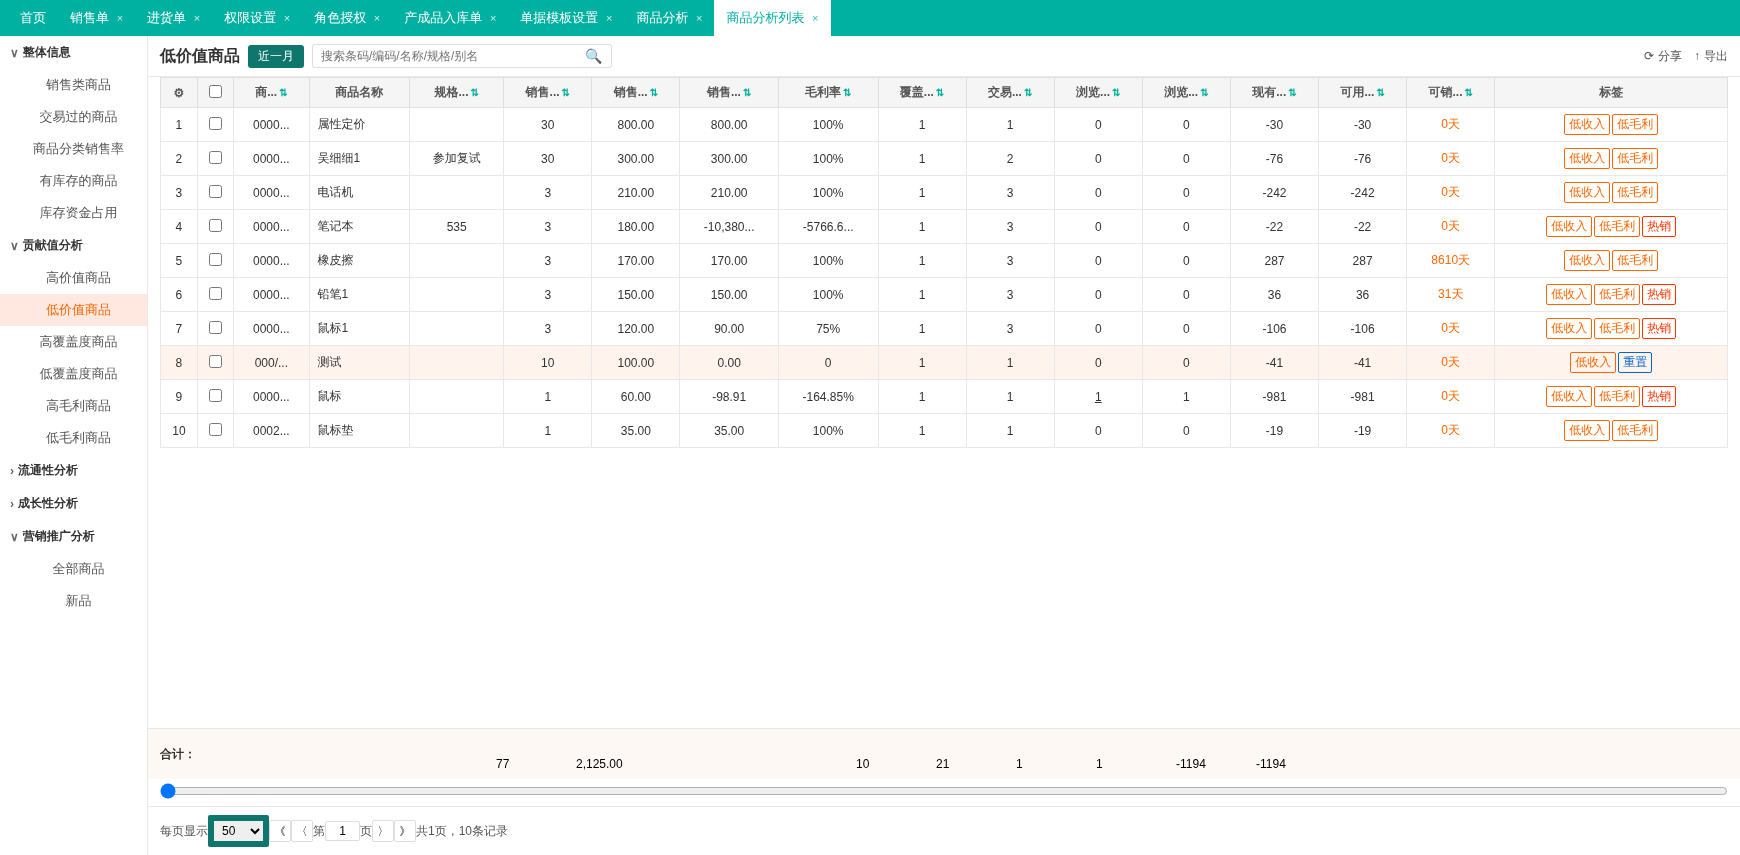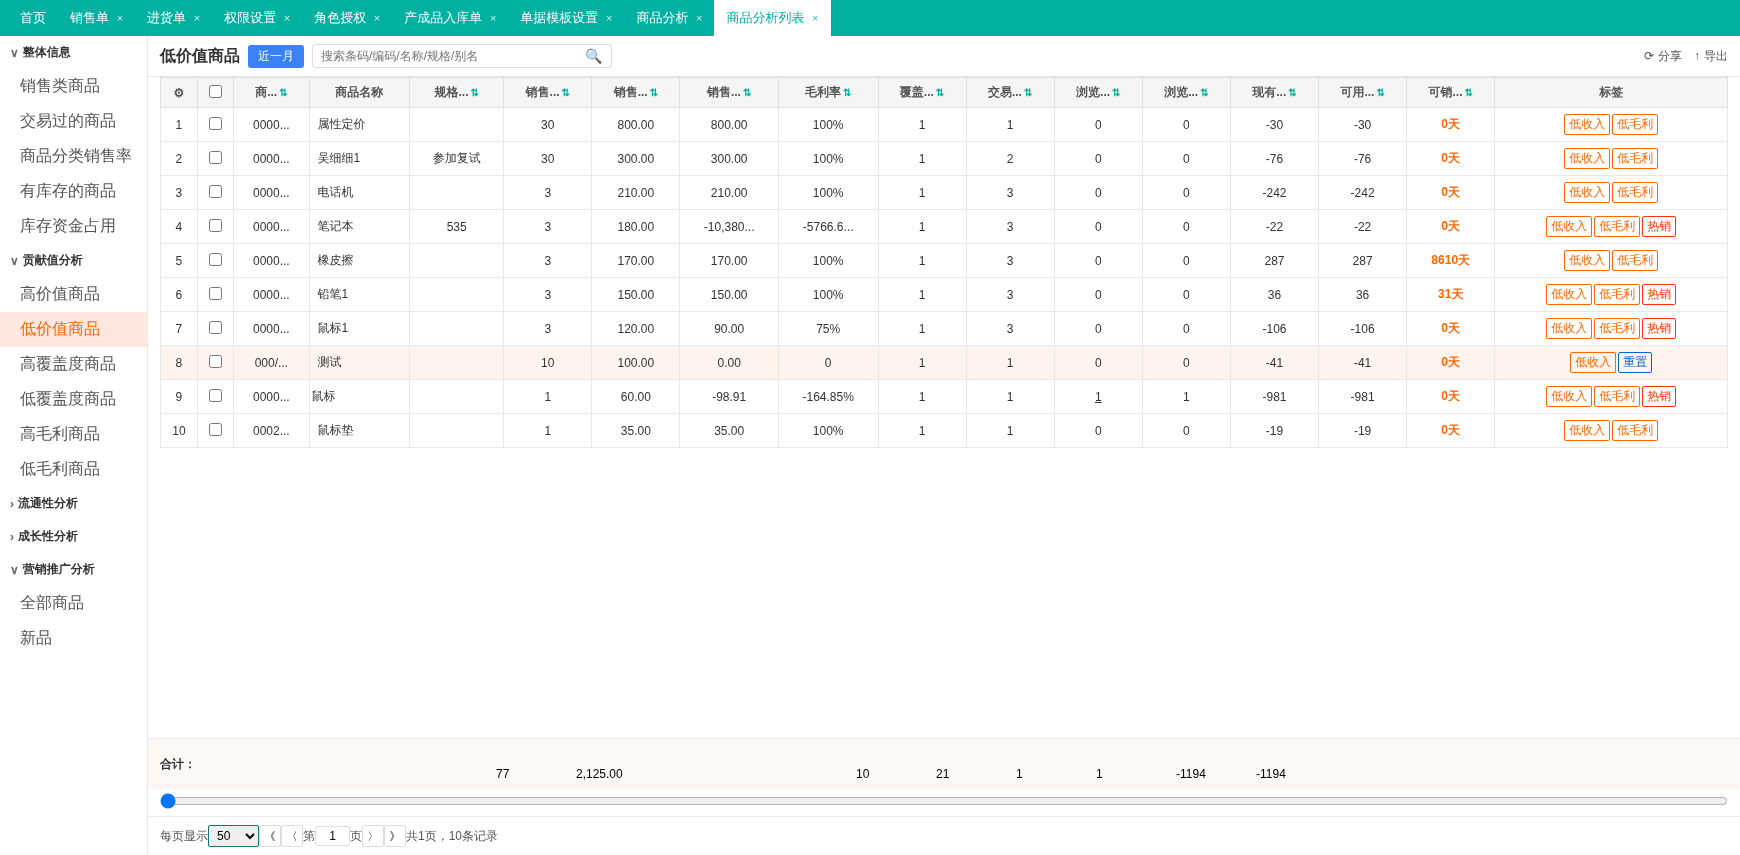--- a/index.html
+++ b/index.html
@@ -56,21 +56,22 @@
       cursor: pointer;
     }
     .sidebar-group-title .arrow {
       margin-right: 4px;
       color: #666;
     }
     .sidebar-item {
       padding: 7px 10px 7px 20px;
       color: #555;
       cursor: pointer;
-      font-size: 16px;
+      font-size: 13px;
+      text-align: center;
     }
     .sidebar-item.active {
       background: #ffe8e0;
       color: #ff6600;
     }
 
     
     .content-area {
       flex: 1;
       display: flex;
@@ -86,21 +87,21 @@
       padding: 8px 12px;
       border-bottom: 1px solid #e8e8e8;
       gap: 8px;
     }
     .page-title {
       font-size: 16px;
       font-weight: bold;
       color: #333;
     }
     .btn-period {
-      background: #3b82f6;
+      background: #0f766e;
       color: #fff;
       border: none;
       border-radius: 3px;
       padding: 3px 10px;
       cursor: pointer;
       font-size: 12px;
     }
     .search-box {
       display: flex;
       align-items: center;
@@ -191,21 +192,21 @@
       display: inline-block;
       border: 1px solid;
       border-radius: 2px;
       padding: 1px 4px;
       font-size: 12px;
       margin: 1px;
     }
     .tag-orange { color: #ff6600; border-color: #ff6600; }
     .tag-red { color: #ff3300; border-color: #ff3300; }
     .tag-blue { color: #0066cc; border-color: #0066cc; }
-    .text-orange { color: #ff6600; font-weight: bold; }
+    .text-orange { color: #ff6600; }
     .underline { text-decoration: underline; cursor: pointer; }
 
     
     .table-footer {
       display: flex;
       align-items: center;
       padding: 8px 12px;
       background: #fdf8f4;
       border-top: 1px solid #e8e8e8;
       font-size: 12px;
@@ -217,21 +218,21 @@
       display: flex;
       align-items: center;
       padding: 8px 12px;
       border-top: 1px solid #e8e8e8;
       justify-content: flex-start;
       gap: 0;
       font-size: 12px;
       color: #555;
     }
     .pagination select {
-      border: 1px solid #0f766e;
+      border: 6px solid #0f766e;
       padding: 2px 4px;
       border-radius: 2px;
     }
     .page-btn {
       width: 22px;
       height: 22px;
       border: 1px solid #ddd;
       background: #fff;
       cursor: pointer;
       display: flex;
@@ -503,21 +504,21 @@
     <td>0</td>
     <td>-41</td>
     <td>-41</td>
     <td class="text-orange">0天</td>
     <td><span class="tag tag-orange">低收入</span><span class="tag tag-blue">重置</span></td>
   </tr>
             <tr>
     <td>9</td>
     <td><input type="checkbox" style=""></td>
     <td>0000...</td>
-    <td style="text-align:left;padding-left:2px;">鼠标</td>
+    <td style="text-align:left;padding-left:8px;">鼠标</td>
     <td></td>
     <td>1</td>
     <td>60.00</td>
     <td>-98.91</td>
     <td>-164.85%</td>
     <td>1</td>
     <td>1</td>
     <td><span class="underline">1</span></td>
     <td>1</td>
     <td>-981</td>

